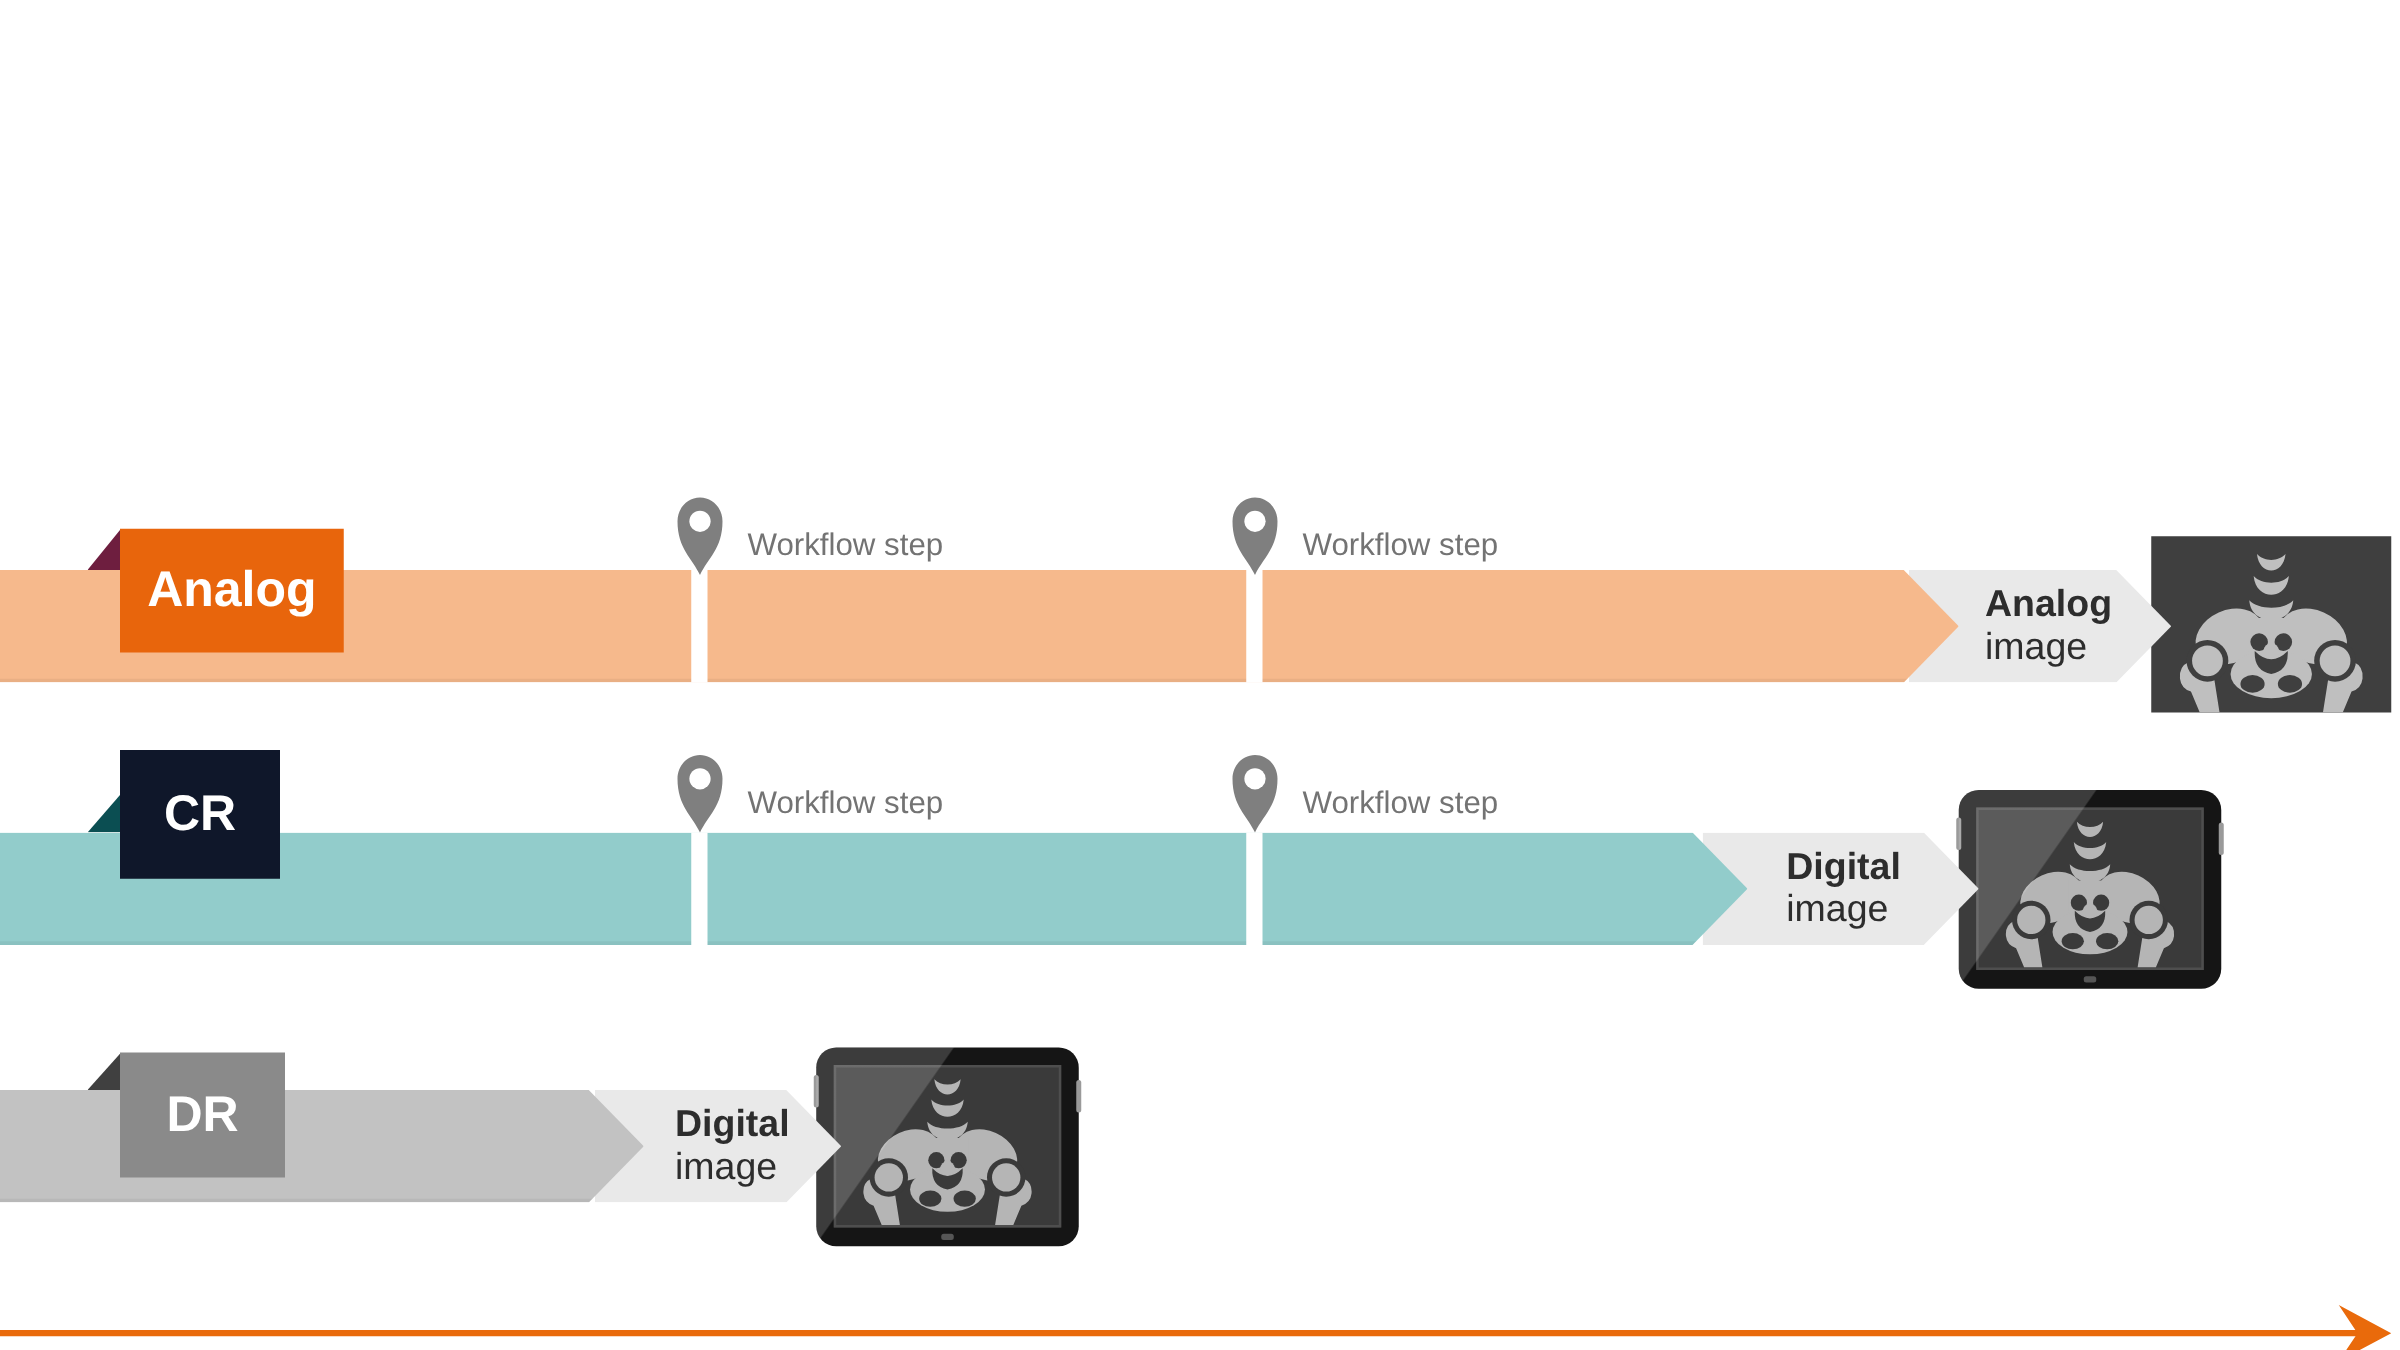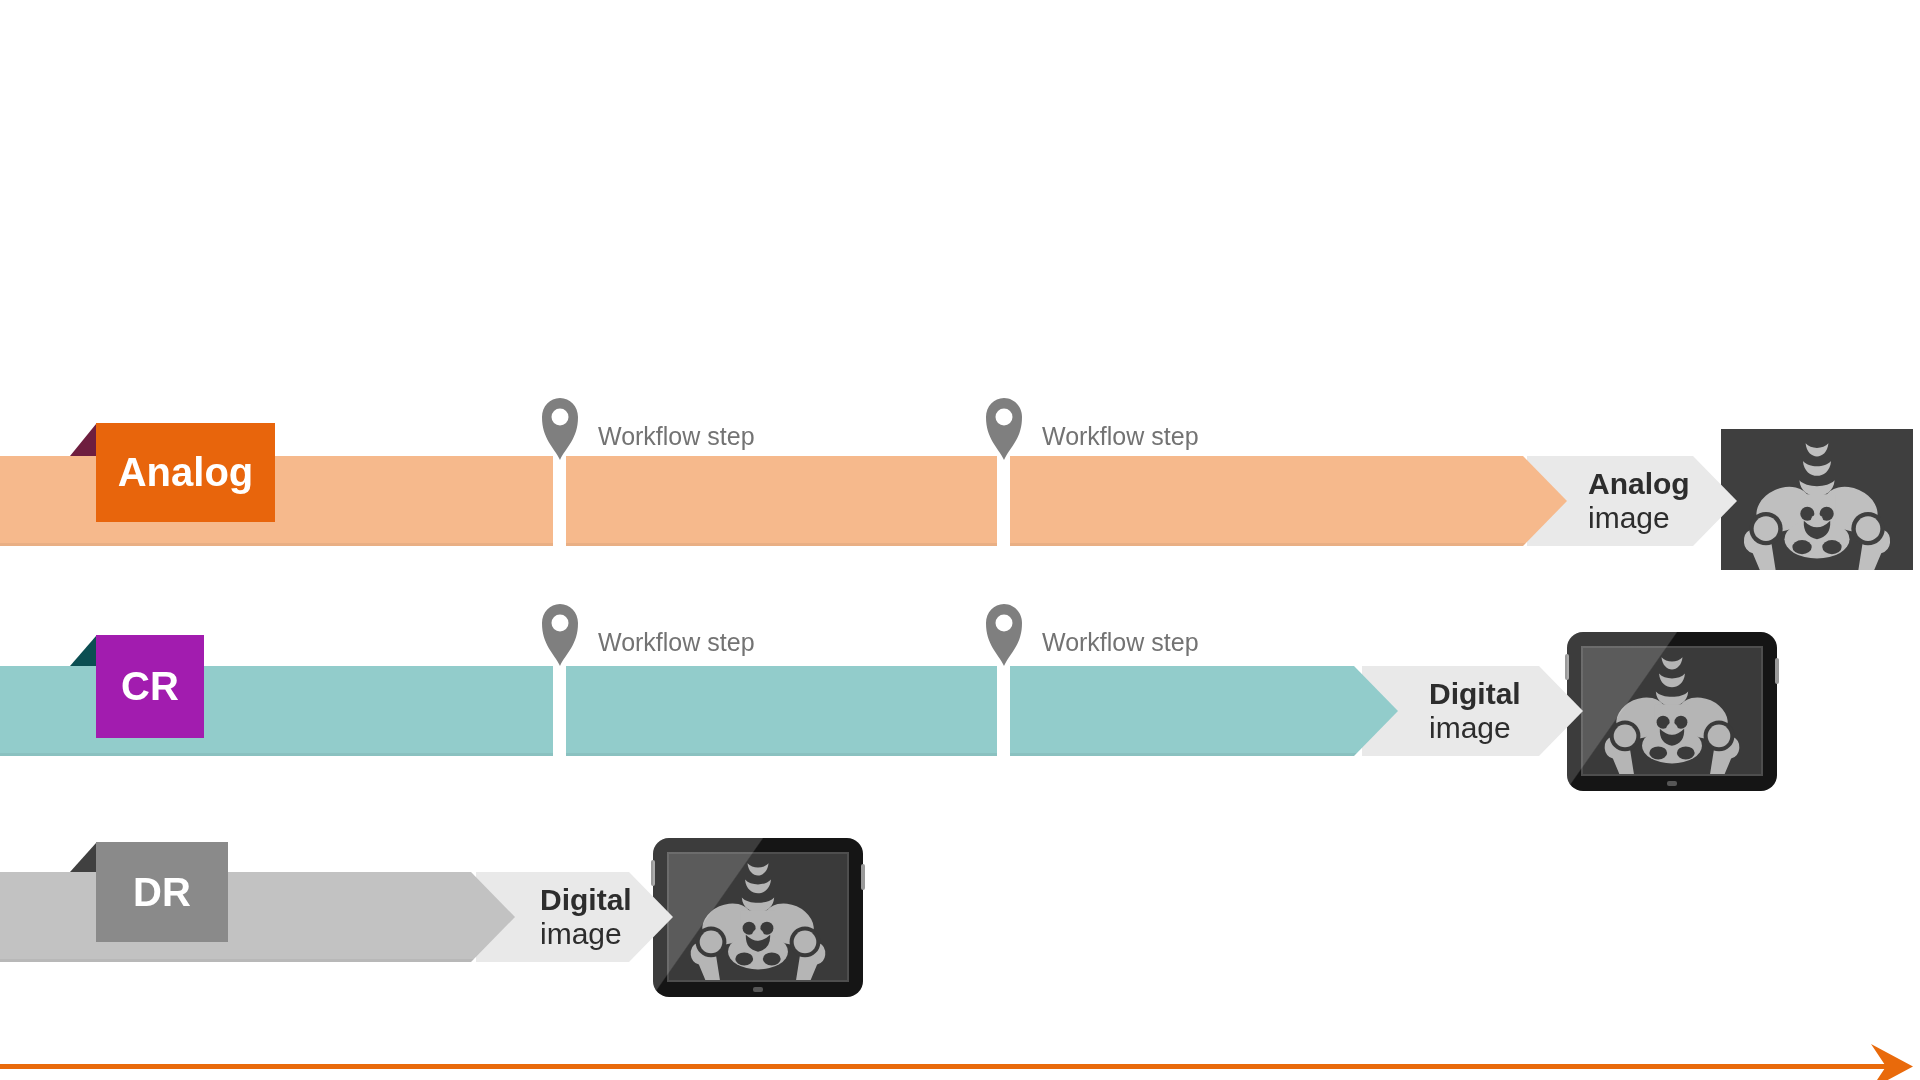--- a/index.html
+++ b/index.html
@@ -174,21 +174,21 @@
       <div class="flag-text" style="margin-left: 67px; color: rgb(45, 45, 45);">
         <div class="l1">Digital</div>
         <div class="l2">image</div>
       </div>
     </div>
 
     <div class="bar" style="left: 0px; top: 666px; width: 1398px; background: rgb(146, 204, 203);"></div>
     <div class="gap" style="left:553px; top:666px;"></div>
     <div class="gap" style="left:997px; top:666px;"></div>
 
-    <div class="labelbox" style="left: 96px; top: 635px; width: 108px; height: 103px; background: #a21caf;">
+    <div class="labelbox" style="left: 96px; top: 600px; width: 128px; height: 103px; background: #0f172a;">
       <span>CR</span>
     </div>
     <div class="fold" style="left: 70px; top: 636px; width: 26px; height: 30px; background: rgb(11, 78, 82);"></div>
 
     <div class="pin" style="left:539px; top:602px;">
       <svg viewBox="0 0 42 66">
           <path d="M21,64 C15,51 3,43 3,21 C3,10.5 11,2 21,2 C31,2 39,10.5 39,21 C39,43 27,51 21,64 Z" style="fill: rgb(127, 127, 127);"></path>
           <circle cx="21" cy="21" r="8.5" fill="#fff"></circle>
         </svg>
     </div>

